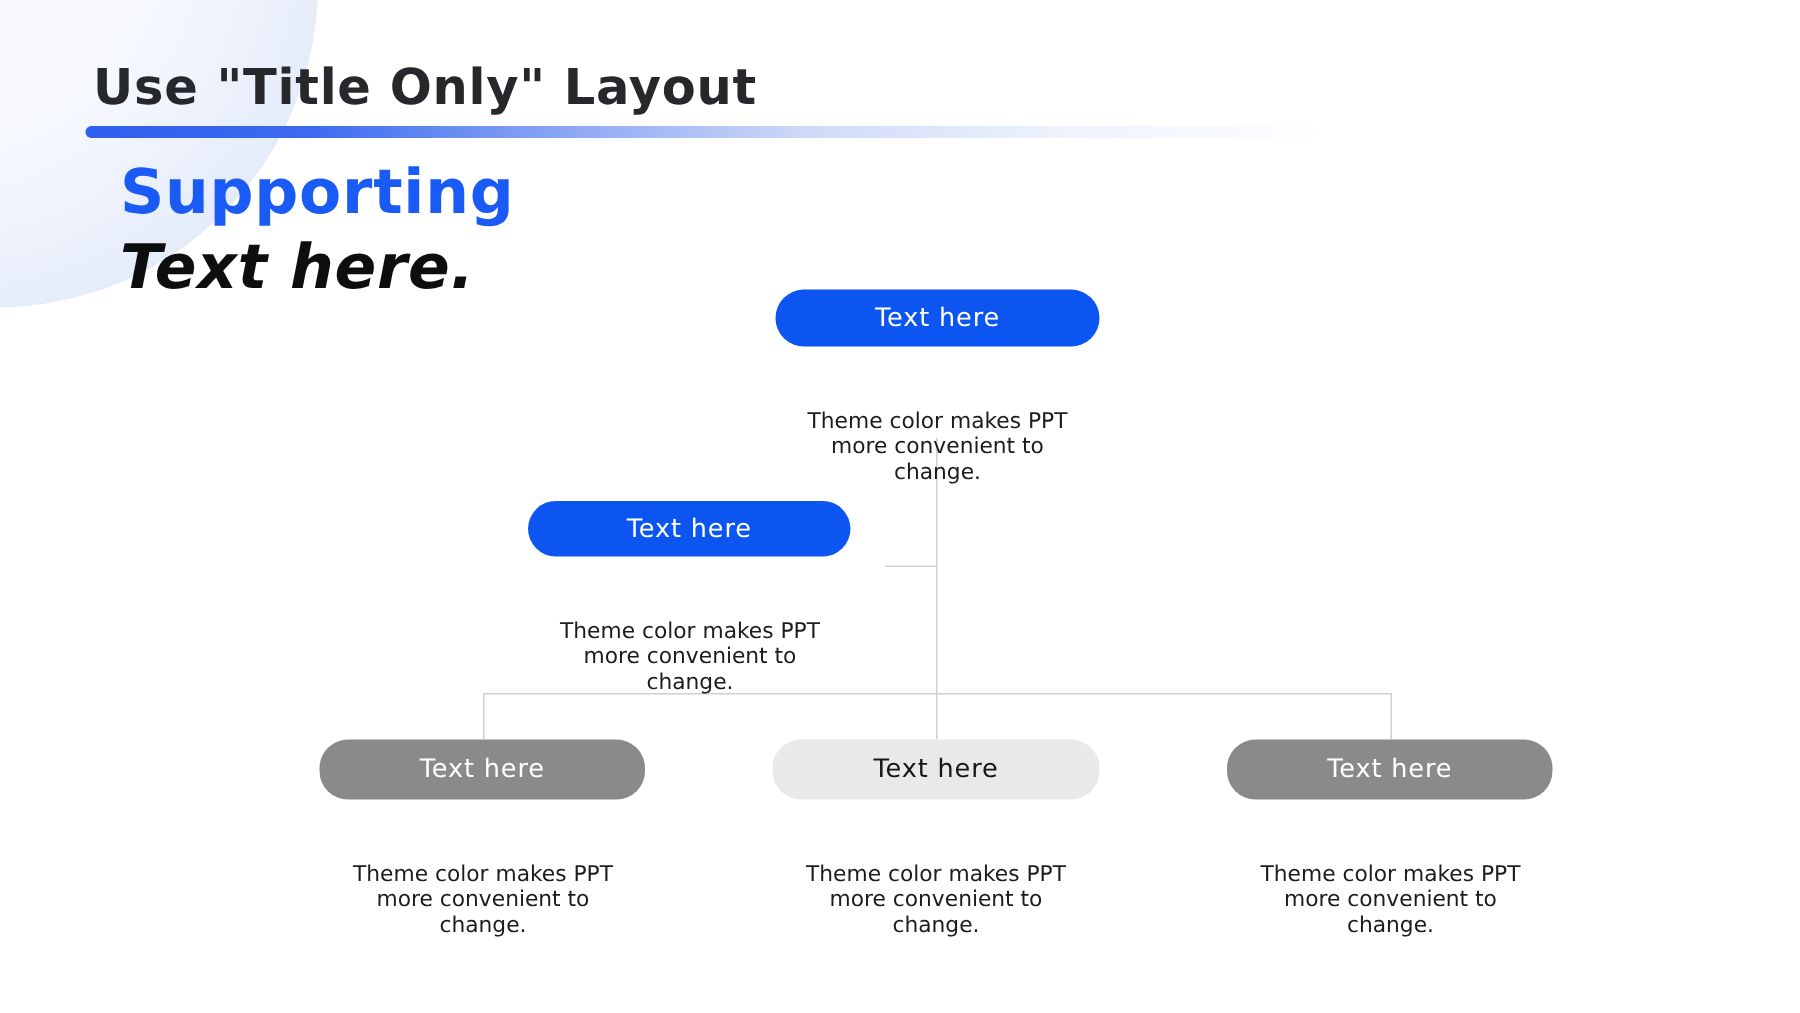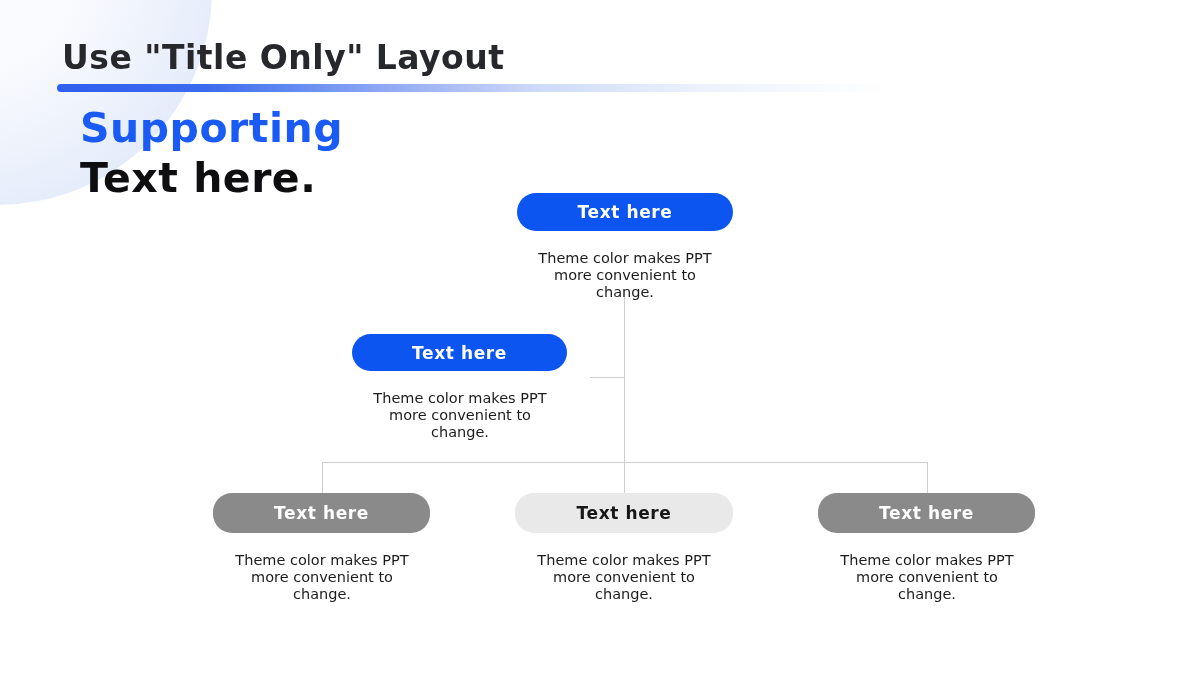--- a/index.html
+++ b/index.html
@@ -53,40 +53,40 @@
   .supporting {
     position: absolute;
     left: 80px;
     top: 103px;
     font-size: 41px;
     font-weight: bold;
     line-height: 50px;
     letter-spacing: 0.5px;
   }
   .supporting .line1 { color: #1b5bf5; display: block; }
-  .supporting .line2 { color: #0e0e10; display: block; }
+  .supporting .line2 { color: #0e0e10; display: block; font-style: italic; }
 
   
   .conn { position: absolute; background: #cfcfcf; z-index: 1; }
   .conn.v-main   { left: 624px; top: 292px; width: 1px; height: 201px; }
   .conn.stub-mid { left: 590px; top: 377px; width: 35px; height: 1px; }
   .conn.h-main   { left: 322px; top: 462px; width: 606px; height: 1px; }
   .conn.drop-l   { left: 322px; top: 462px; width: 1px; height: 31px; }
   .conn.drop-r   { left: 927px; top: 462px; width: 1px; height: 31px; }
 
   
   .pill {
     position: absolute;
     height: 38px;
     border-radius: 19px;
     display: flex;
     align-items: center;
     justify-content: center;
     font-size: 17px;
-    font-weight: bold;
+    font-weight: normal;
     letter-spacing: 0.6px;
     z-index: 3;
   }
   .pill.blue  { background: #0d55f0; color: #ffffff; }
   .pill.dark  { background: #8a8a8a; color: #ffffff; }
   .pill.light { background: #e9e9e9; color: #161616; }
 
   .pill.p-top { left: 517px; top: 193px; width: 216px; }
   .pill.p-mid { left: 352px; top: 334px; width: 215px; height: 37px; }
   .pill.p-b1  { left: 213px; top: 493px; width: 217px; height: 40px; }
@@ -95,20 +95,21 @@
 
   
   .caption {
     position: absolute;
     width: 240px;
     text-align: center;
     font-size: 14.5px;
     line-height: 17px;
     color: #1c1c1c;
     z-index: 2;
+    margin-top: 23px;
   }
   .caption span { display: block; }
   .caption.c-top { left: 505px; top: 250px; }
   .caption.c-mid { left: 340px; top: 390px; }
   .caption.c-b1  { left: 202px; top: 552px; }
   .caption.c-b2  { left: 504px; top: 552px; }
   .caption.c-b3  { left: 807px; top: 552px; }
 </style>
 </head>
 <body>

